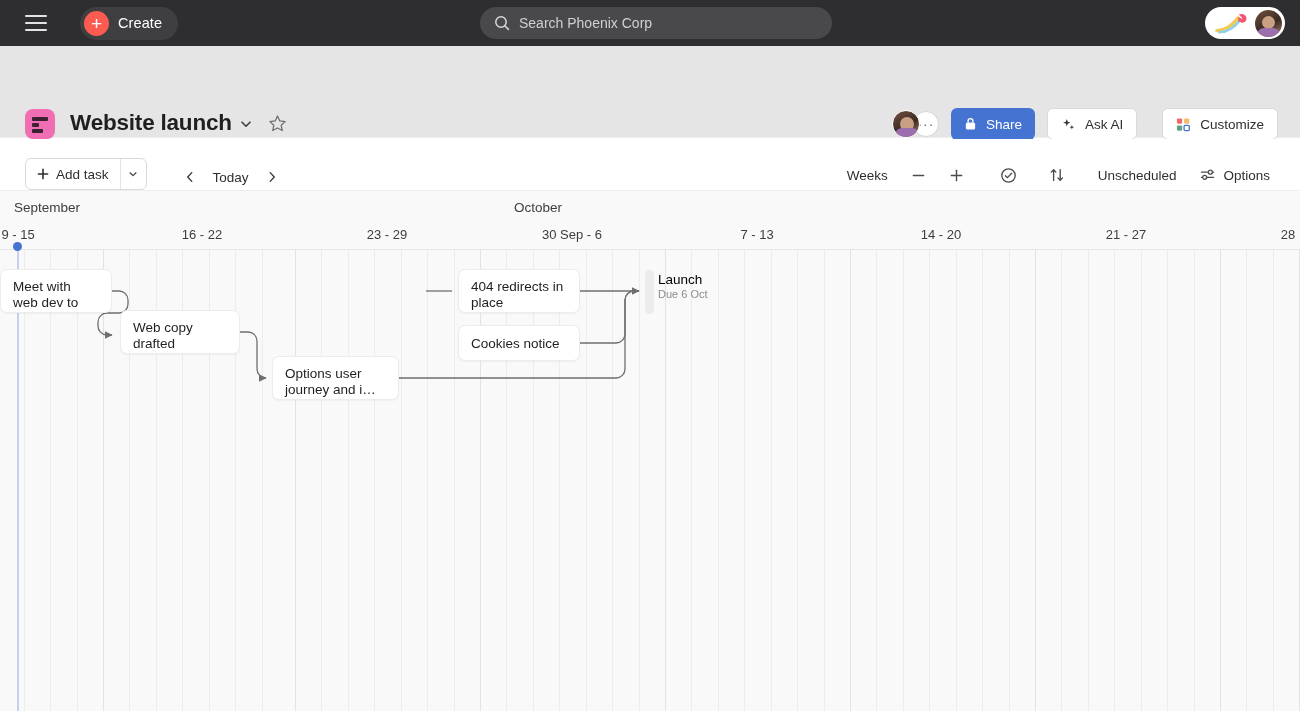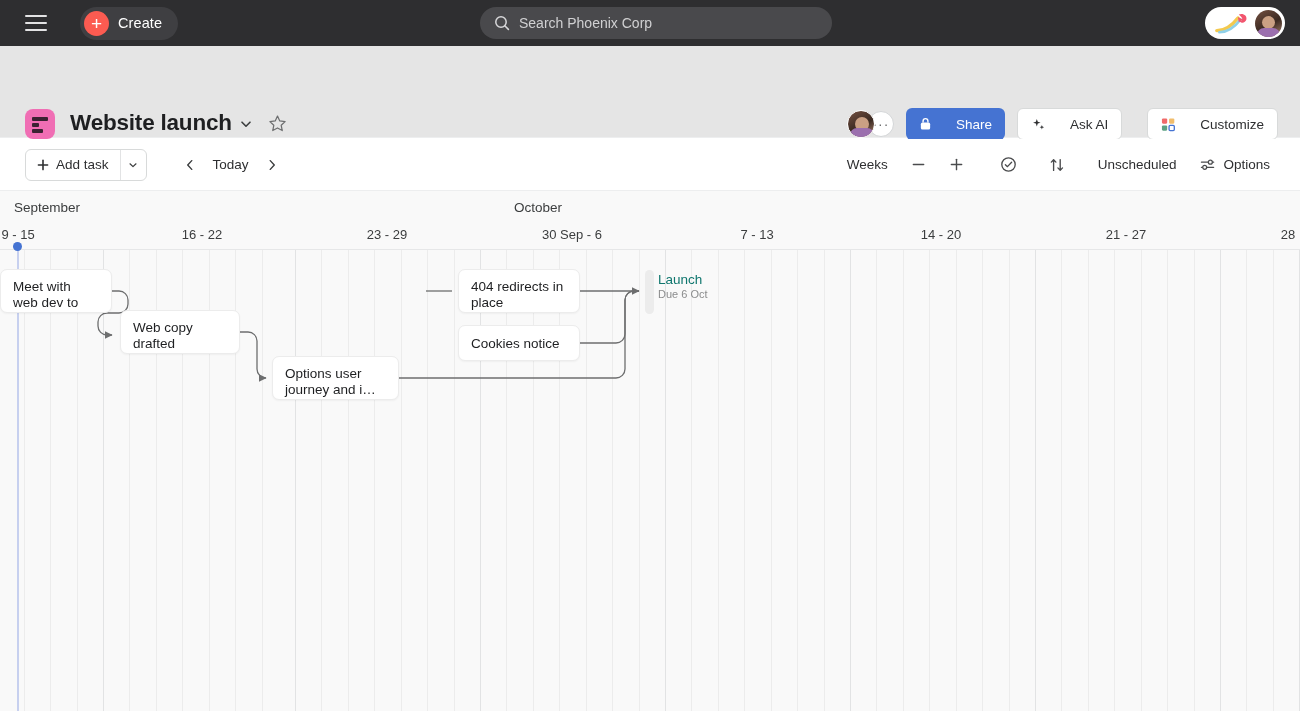--- a/index.html
+++ b/index.html
@@ -112,21 +112,21 @@
     content: ''; position: absolute; left: 2px; bottom: 0;
     width: 24px; height: 9px; border-radius: 7px 7px 0 0; background: #9b6fae; z-index: 2;
   }
   .more-badge {
     width: 26px; height: 26px; border-radius: 50%;
     border: 1px solid #d4d6d8; background: #fff; margin-left: -7px;
     display: flex; align-items: center; justify-content: center;
     color: #6d6e6f; font-size: 14px; letter-spacing: 1px; cursor: pointer;
   }
   .btn {
-    height: 32px; display: flex; align-items: center; gap: 24px;
+    height: 32px; display: flex; align-items: center; gap: 9px;
     border-radius: 6px; font-size: 13.5px; cursor: pointer; padding: 0 13px;
     white-space: nowrap;
   }
   .btn-share { background: #4573d2; color: #fff; font-weight: 500; }
   .btn-outline { border: 1px solid #d8dada; color: #2e2f31; background: #fff; }
   .divider-v { width: 1px; height: 26px; background: #e4e5e6; }
 
   
   .tabs {
     position: absolute; left: 25px; top: 103px;
@@ -143,21 +143,21 @@
     height: 2px; background: #1e1f21; border-radius: 1px;
   }
   .tab-dots { color: #6d6e6f; font-size: 15px; letter-spacing: 1.5px; padding-bottom: 10px; cursor: pointer; }
   .tab-plus { color: #6d6e6f; font-size: 20px; padding-bottom: 8px; cursor: pointer; font-weight: 300; }
 
   
   .toolbar {
     position: absolute; top: 139px; left: 0;
     width: 1300px; height: 52px; background: #fff;
     border-bottom: 1px solid #edeeef;
-    display: flex; align-items: center;
+    display: flex; align-items: flex-end;
   }
   .addtask {
     margin-left: 25px; height: 32px; display: flex; align-items: center;
     border: 1px solid #d8dada; border-radius: 6px; overflow: hidden; cursor: pointer;
   }
   .addtask-main {
     display: flex; align-items: center; gap: 7px;
     padding: 0 11px; height: 100%; font-size: 13.5px; color: #2e2f31;
   }
   .addtask-caret {
@@ -220,21 +220,21 @@
     font-size: 13.5px; color: #1e1f21; line-height: 15.5px;
     padding: 9px 12px; z-index: 5; cursor: pointer; overflow: hidden;
   }
   .milestone-bar {
     position: absolute; width: 9px; border-radius: 5px;
     background: #ececec; z-index: 4;
   }
   .milestone-label {
     position: absolute; z-index: 5; cursor: pointer; white-space: nowrap;
   }
-  .milestone-title { font-size: 13.5px; color: #0f766e; line-height: 15px; }
+  .milestone-title { font-size: 13.5px; color: #000000; line-height: 15px; }
   .milestone-due { font-size: 11px; color: #8b8c8d; margin-top: 1px; }
   .deps { position: absolute; top: 59px; left: 0; width: 1300px; height: 461px; z-index: 3; }
 </style>
 </head>
 <body>
 
 <div class="topbar">
   <div class="hamburger">
     <span></span>
       <span></span>

